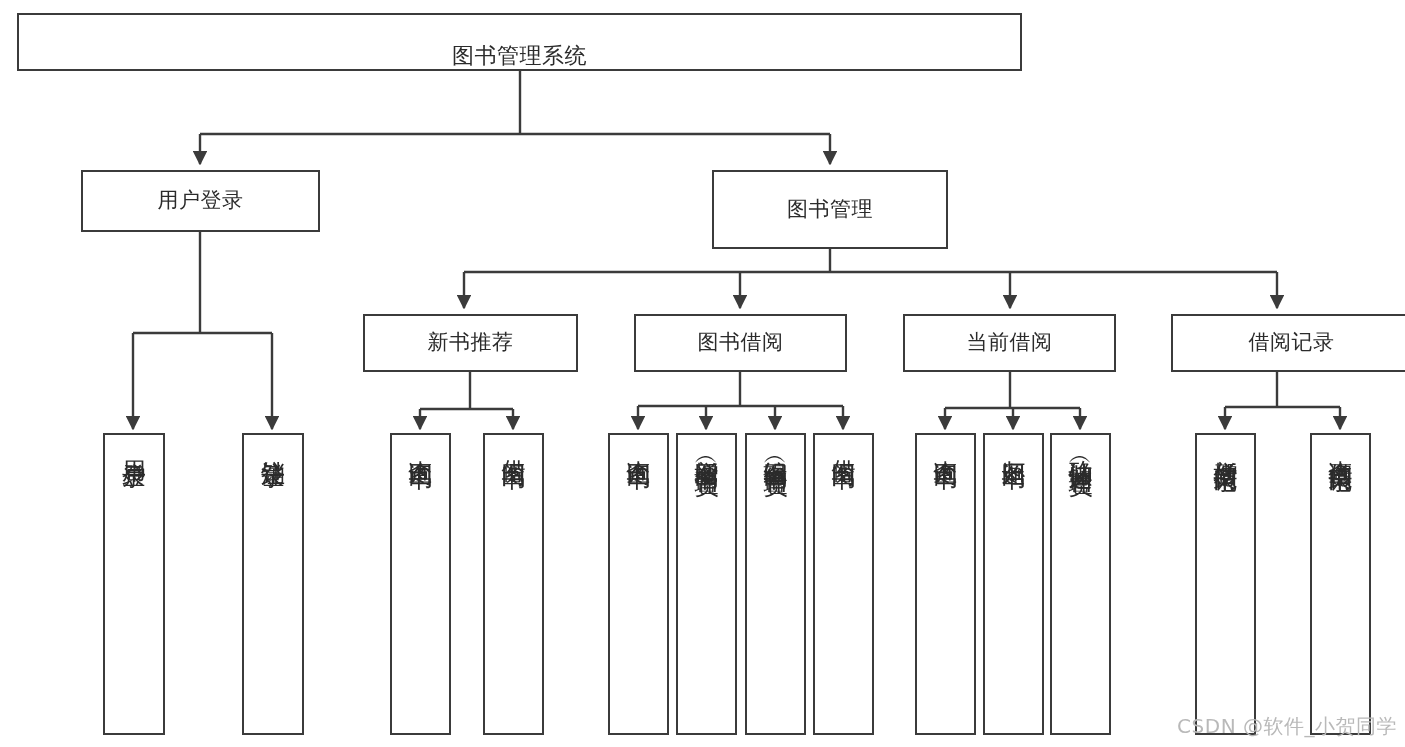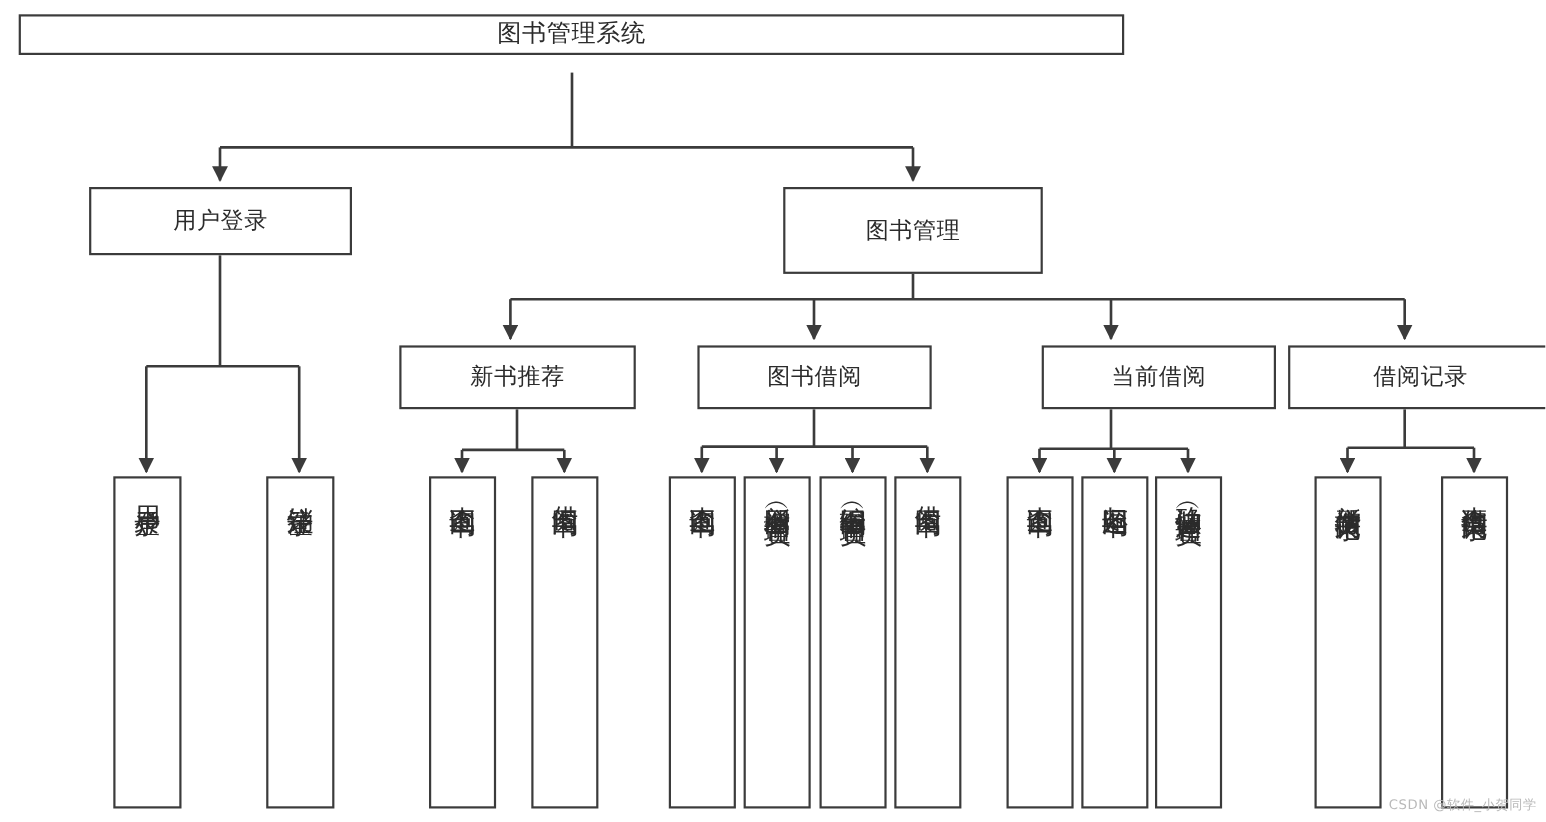--- a/index.html
+++ b/index.html
@@ -60,21 +60,21 @@
     text-orientation: upright;
     font-size: 24px;
     line-height: 1.0;
     letter-spacing: 2px;
     margin: 0 auto;
   }
   #watermark {
     position: absolute;
     right: 8px;
     bottom: 7px;
-    font-size: 12px;
+    font-size: 20px;
     color: #b9b9b9;
     white-space: nowrap;
     font-family: "DejaVu Sans", "Liberation Sans", sans-serif;
     letter-spacing: 0.5px;
     pointer-events: none;
   }
 </style>
 </head>
 <body>
 
@@ -123,38 +123,38 @@
       <path d="M 1013 408 L 1013 429" marker-end="url(#arw)"></path>
       <path d="M 1080 408 L 1080 429" marker-end="url(#arw)"></path>
 
       <path d="M 1277 372 L 1277 407"></path>
       <path d="M 1225 407 L 1340 407"></path>
       <path d="M 1225 407 L 1225 429" marker-end="url(#arw)"></path>
       <path d="M 1340 407 L 1340 429" marker-end="url(#arw)"></path>
     </g>
   </svg>
 
-  <div class="node h root" style="left:17px; top:13px; width:1005px; height:37px;">
+  <div class="node h root" style="left:17px; top:13px; width:1005px; height:58px;align-items:flex-end;">
     <span class="node-label">图书管理系统</span>
   </div>
 
   <div class="node h" style="left:81px; top:170px; width:239px; height:62px;">
     <span class="node-label">用户登录</span>
   </div>
   <div class="node h" style="left:712px; top:170px; width:236px; height:79px;">
     <span class="node-label">图书管理</span>
   </div>
 
   <div class="node h" style="left:634px; top:314px; width:213px; height:58px;">
     <span class="node-label">图书借阅</span>
   </div>
   <div class="node h" style="left:363px; top:314px; width:215px; height:58px;">
     <span class="node-label">新书推荐</span>
   </div>
-  <div class="node h" style="left:903px; top:314px; width:213px; height:58px;margin-left:44px;">
+  <div class="node h" style="left:903px; top:314px; width:213px; height:58px;">
     <span class="node-label">当前借阅</span>
   </div>
   <div class="node h" style="left:1171px; top:314px; width:241px; height:58px;">
     <span class="node-label">借阅记录</span>
   </div>
 
   <div class="node v" style="left:103px; top:433px; width:62px; height:302px;">
     <span class="node-label">用户登录</span>
   </div>
   <div class="node v" style="left:242px; top:433px; width:62px; height:302px;">

